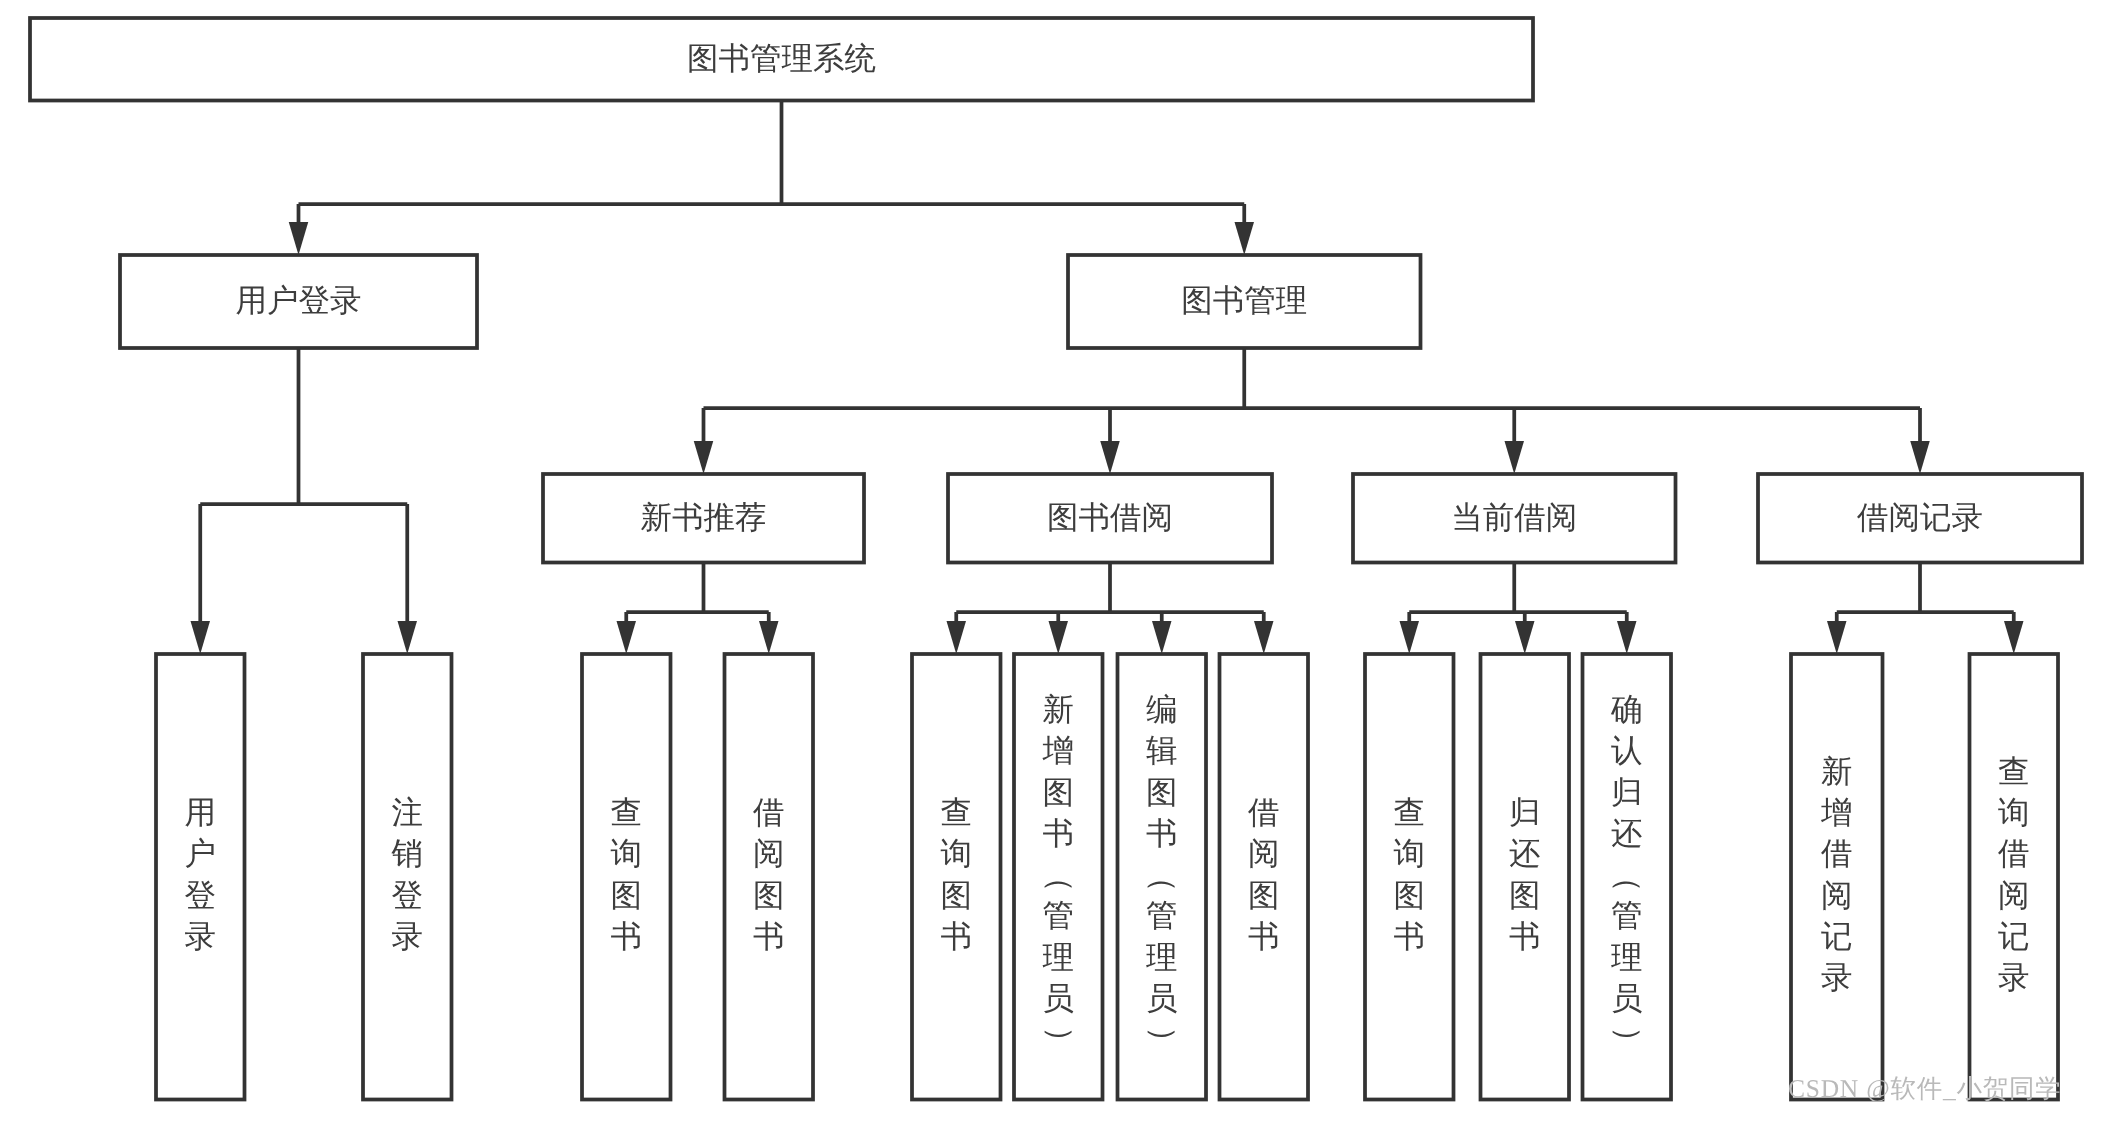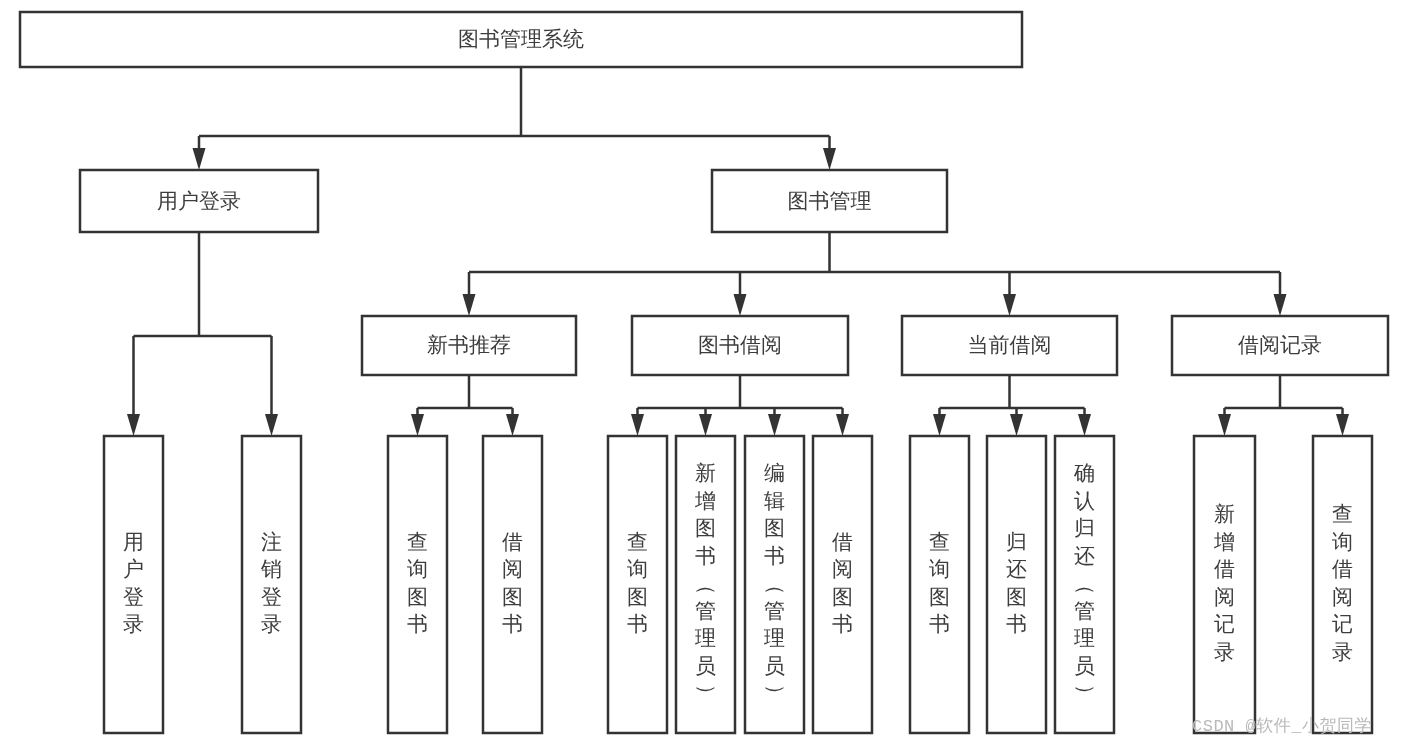--- a/index.html
+++ b/index.html
@@ -53,21 +53,21 @@
   .node-label-v {
     font-family: "Liberation Sans", "DejaVu Sans", sans-serif;
     font-size: 21px;
     fill: #3d3d3d;
     text-anchor: middle;
     dominant-baseline: middle;
     white-space: pre;
   }
   .watermark-text {
     position: absolute;
-    font-family: Liberation Mono, monospace;
+    font-family: Liberation Serif, serif;
     font-size: 17px;
     color: #b9b9b9;
     letter-spacing: 0.5px;
     white-space: nowrap;
     user-select: none;
   }
 </style>
 </head>
 <body>
 

